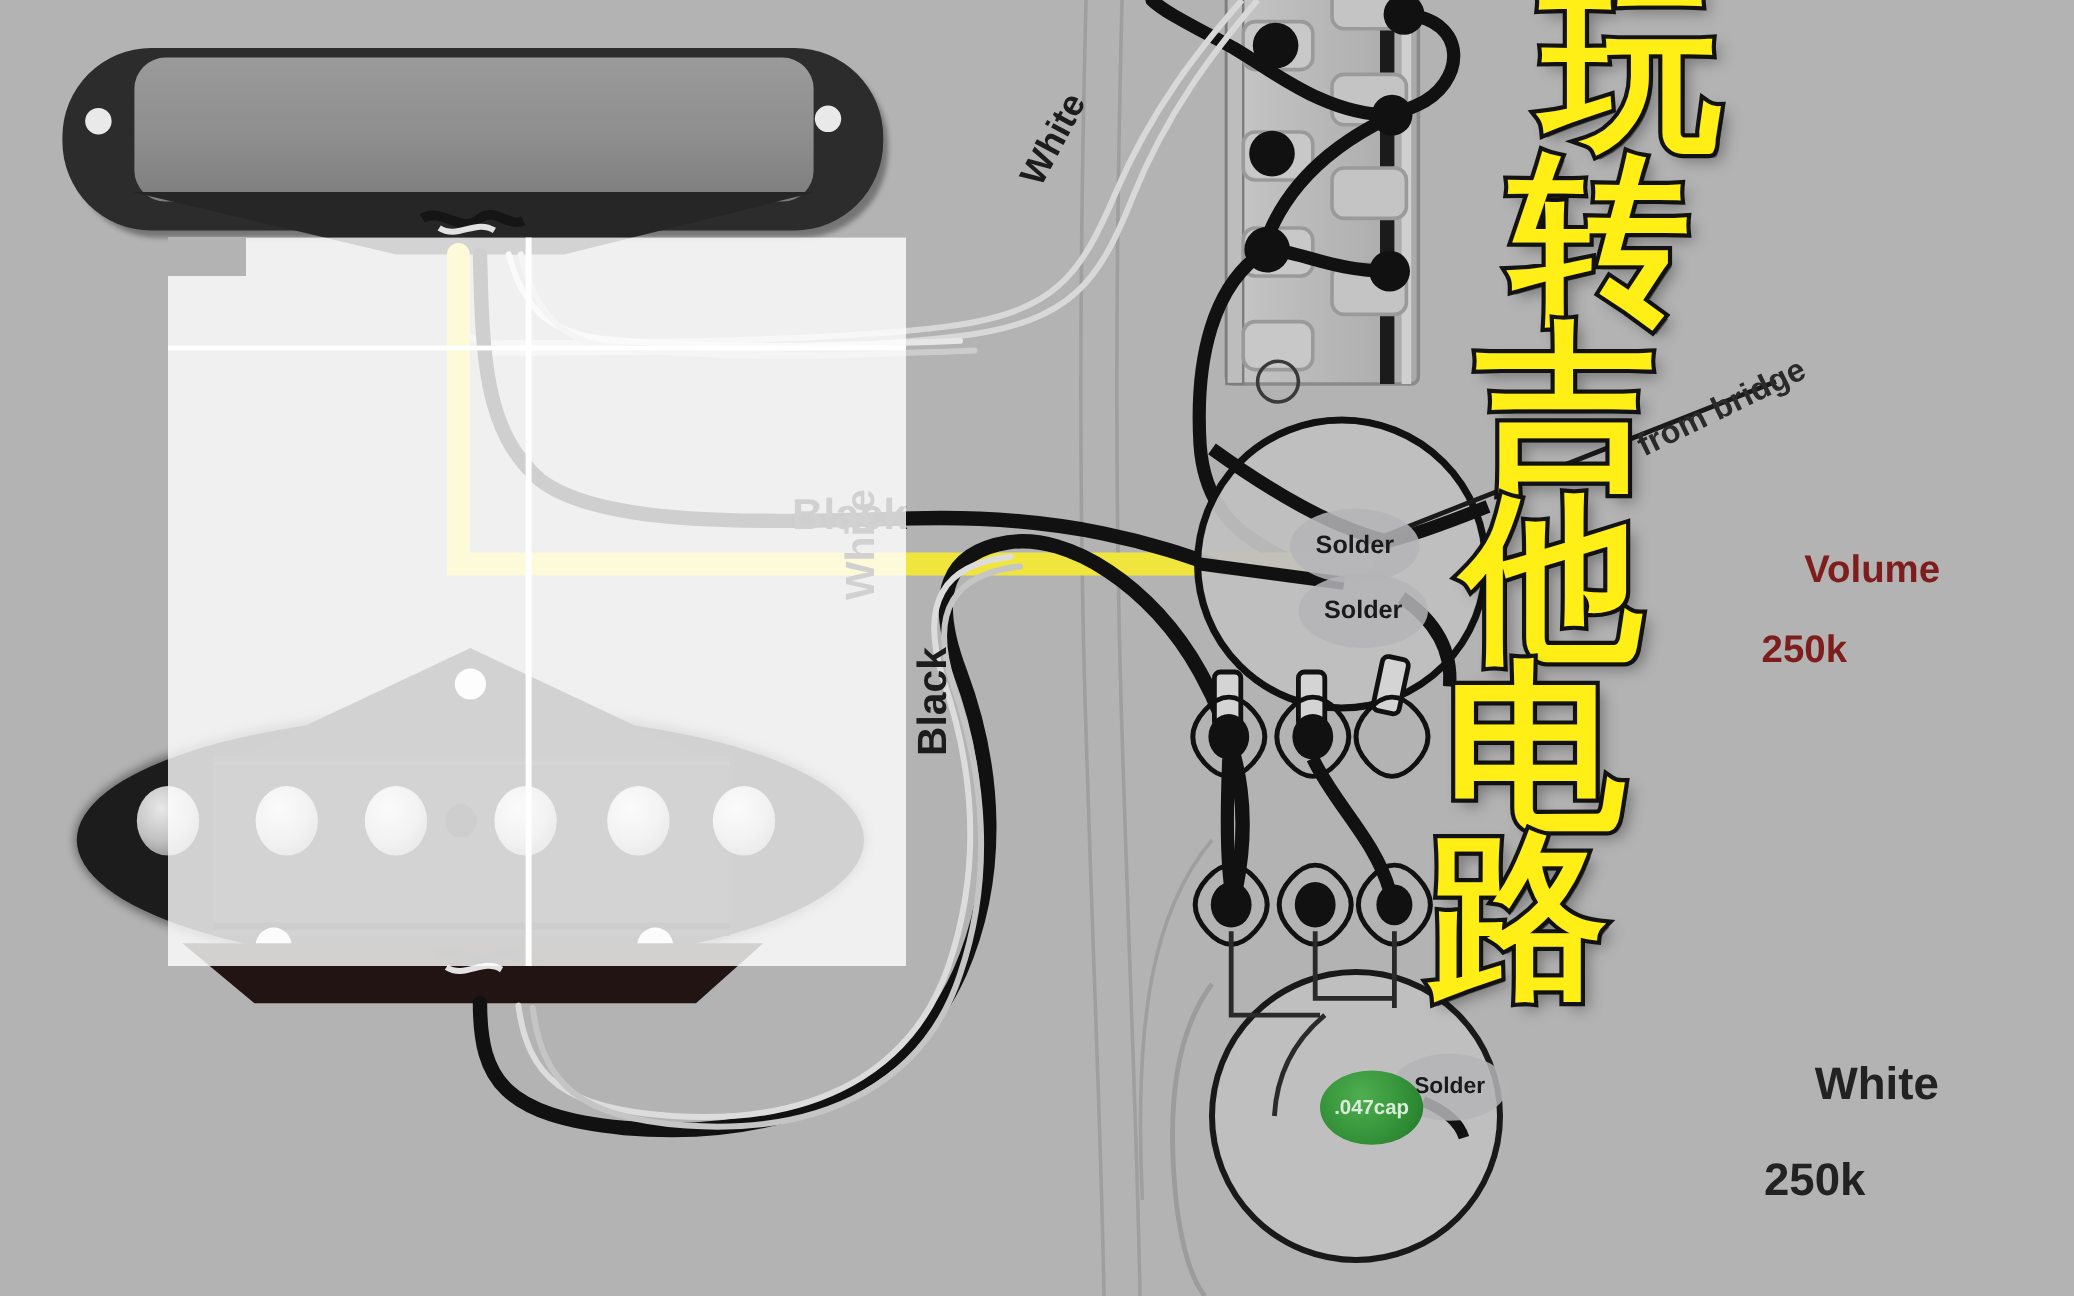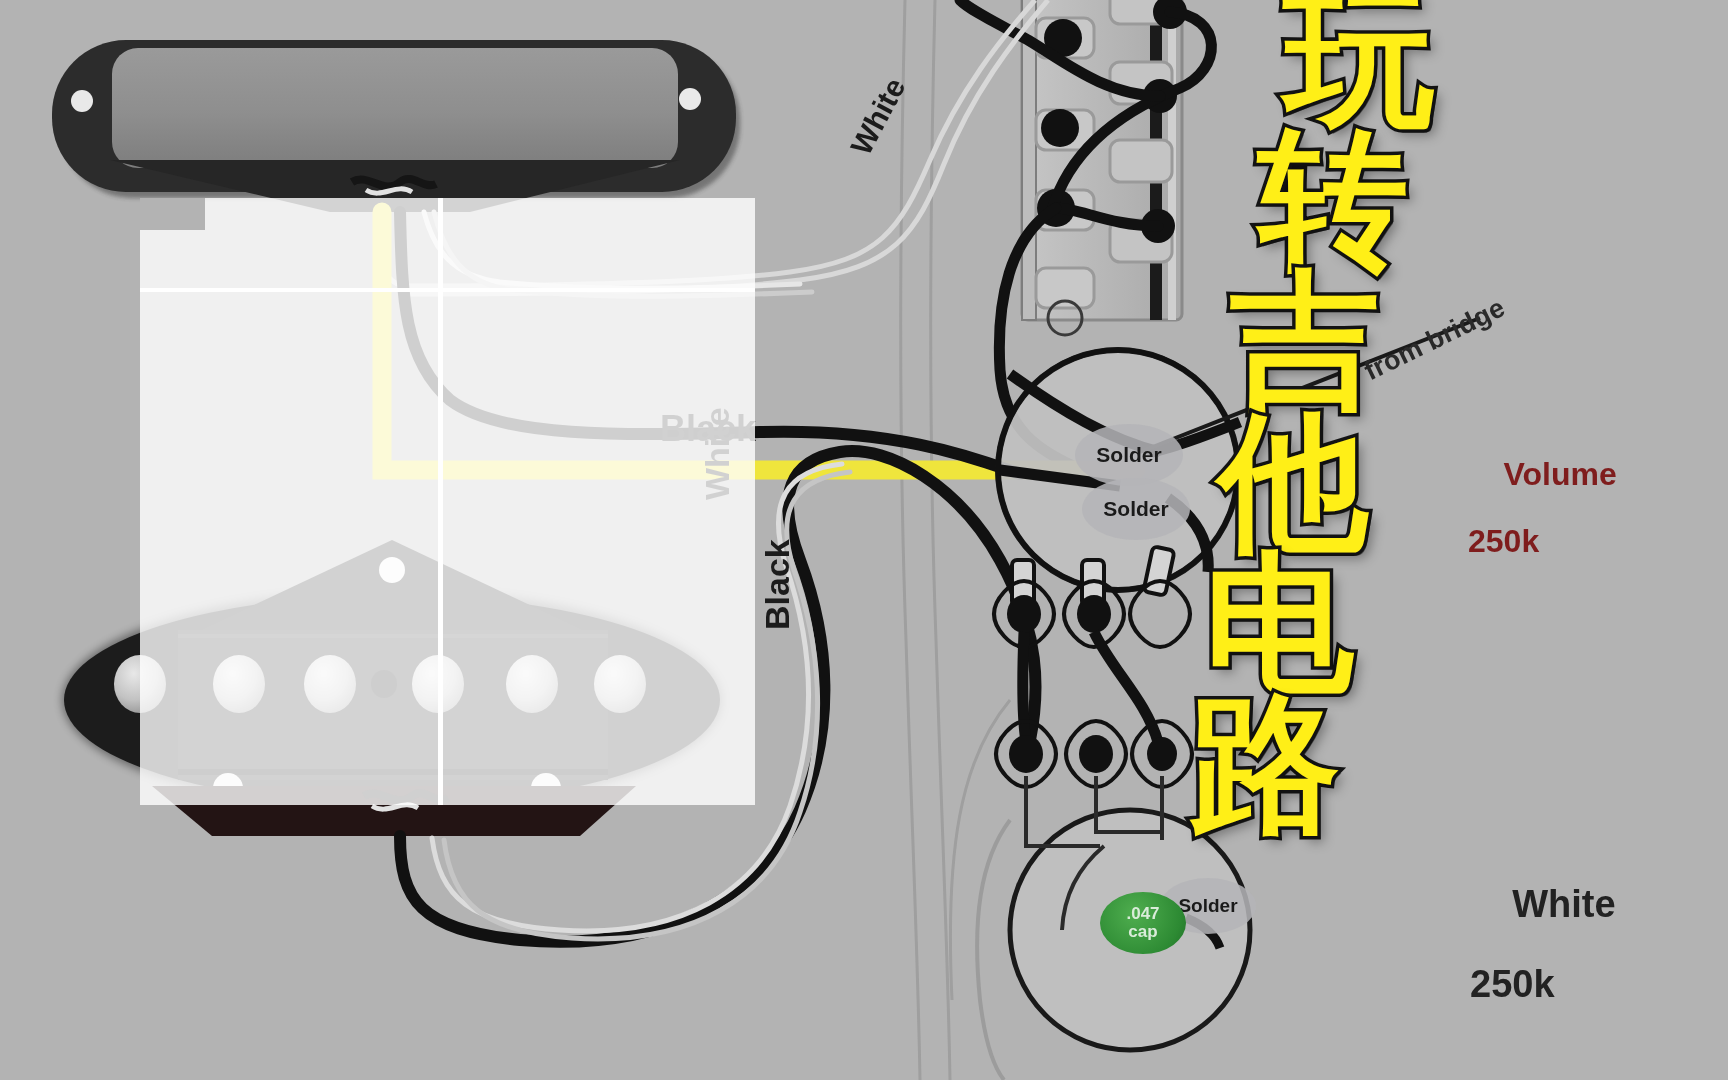--- a/index.html
+++ b/index.html
@@ -84,21 +84,21 @@
   #solder-vol-2 { left: 1082px; top: 478px; width: 108px; height: 62px; }
   #solder-tone-1 { left: 1160px; top: 878px; width: 96px; height: 56px; font-size: 19px;}
 
   #cap-green {
     position: absolute;
     left: 1100px; top: 892px;
     width: 86px; height: 62px;
     background: radial-gradient(circle at 40% 35%, #4fae4f 0%, #2d8a33 70%, #1f6e26 100%);
     border-radius: 50%;
     display: flex;
-    flex-direction: column;
+    flex-direction: row;
     align-items: center;
     justify-content: center;
     color: #d9ecd9;
     font-size: 17px;
     font-weight: bold;
     line-height: 1.05;
   }
 
   
   #highlight-box {

